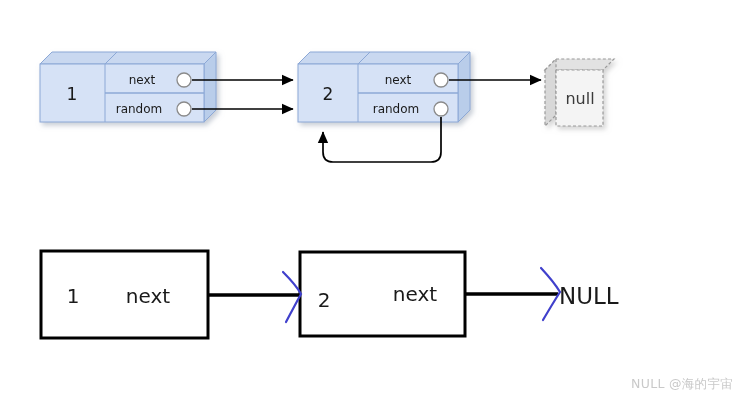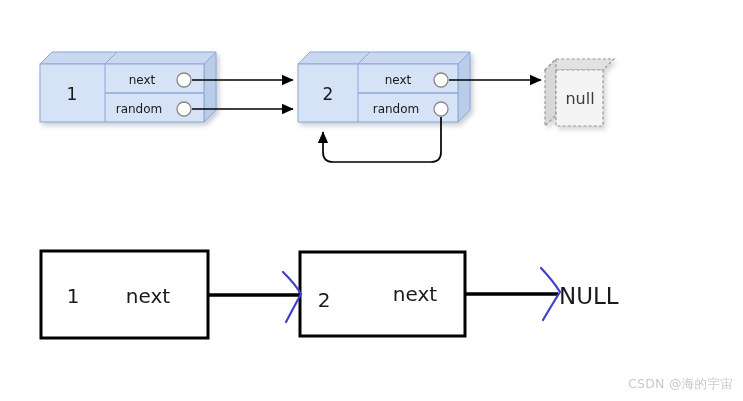--- a/index.html
+++ b/index.html
@@ -117,13 +117,13 @@
   <path d="M 283 272 Q 296 285 301 294 Q 295 305 286 322" fill="none" stroke="#4040cc" stroke-width="2.2" stroke-linecap="round"></path>
 
   <line x1="465" y1="294" x2="558" y2="294" stroke="#000000" stroke-width="3.4"></line>
 
   <path d="M 541 268 Q 554 282 560 292 Q 553 303 543 320" fill="none" stroke="#4040cc" stroke-width="2.2" stroke-linecap="round"></path>
 
   <text class="node-text-label" x="559" y="304" text-anchor="start" font-size="23" fill="#1a1a1a">NULL</text>
 
 </svg>
 
-<div id="watermark">CSDN @海的宇宙</div>
+<div id="watermark">NULL @海的宇宙</div>
 
 </body></html>

